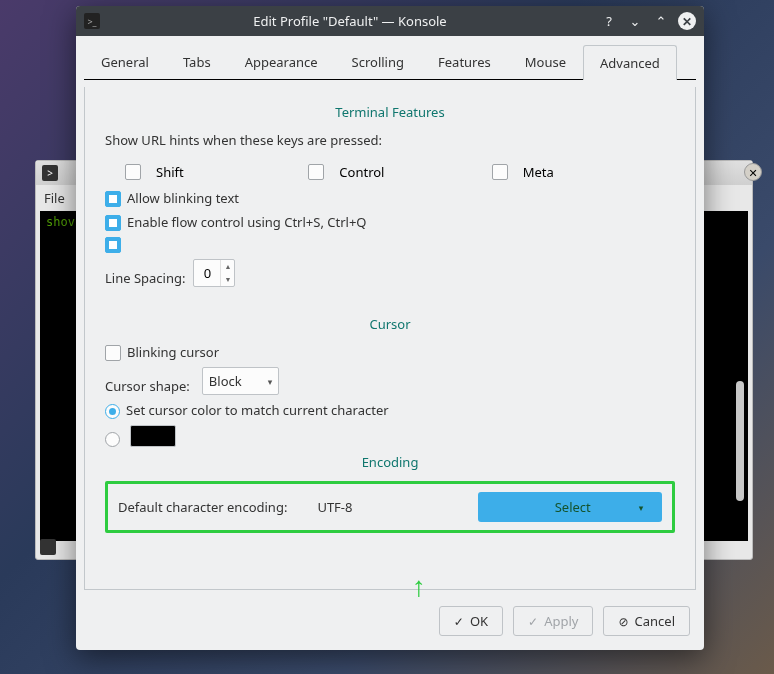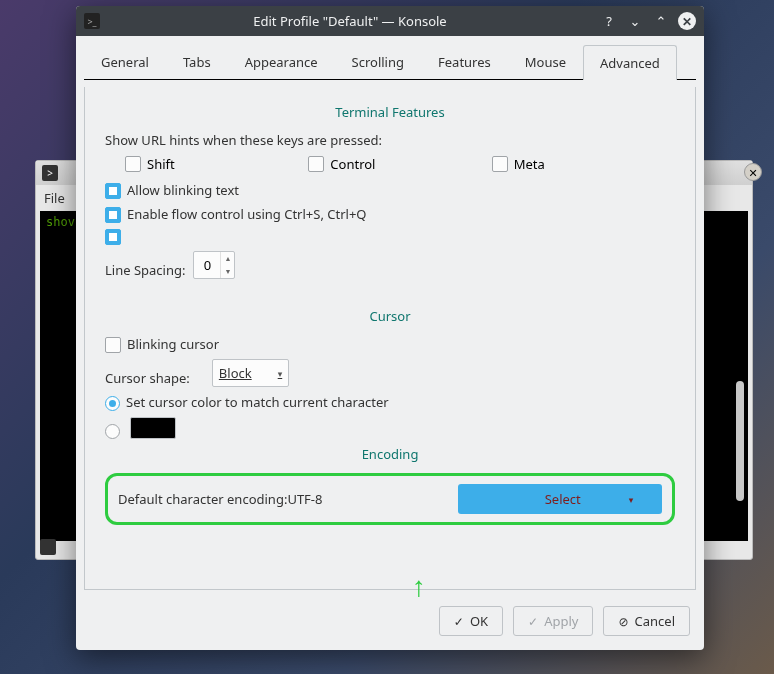--- a/index.html
+++ b/index.html
@@ -26,42 +26,42 @@
 
   .tabs{display:flex;border-bottom:1px solid #000000;margin:8px 8px 7px 8px;}
   .tab{padding:8px 16px;color:#333;cursor:pointer;border:1px solid transparent;border-bottom:none;border-radius:3px 3px 0 0;}
   .tab.active{background:#eff0f1;border-color:#c2c7cb;position:relative;top:1px;}
   .content{flex:1;padding:10px 20px;border:1px solid #c2c7cb;border-top:none;margin:0 8px 8px 8px;overflow:auto;background:#eff0f1;}
 
   .section-h{text-align:center;color:#0f766e;margin:6px 0 10px 0;font-size:13px;}
   .row{display:flex;align-items:flex-end;margin:6px 0;color:#333;}
   .row label{margin-left:6px;}
   .modrow{display:flex;gap:0;margin:4px 0 8px 20px;}
-  .modrow .mi{flex:1;display:flex;align-items:center;gap:6px;}
+  .modrow .mi{flex:1;display:flex;align-items:center;gap:15px;margin-top:8px;}
 
   .cb{width:16px;height:16px;border:1px solid #a0a4a8;border-radius:2px;background:#fcfcfc;display:inline-flex;align-items:center;justify-content:center;cursor:pointer;}
   .cb.checked{background:#3daee9;border-color:#3daee9;}
   .cb.checked::after{content:"";width:8px;height:8px;background:#fff;}
   .rb{width:15px;height:15px;border:1px solid #a0a4a8;border-radius:50%;background:#fcfcfc;display:inline-flex;align-items:center;justify-content:center;cursor:pointer;}
   .rb.checked{border-color:#3daee9;}
   .rb.checked::after{content:"";width:7px;height:7px;background:#3daee9;border-radius:50%;}
 
   .spin{display:inline-flex;border:1px solid #bfc3c7;border-radius:2px;background:#fcfcfc;margin-left:8px;}
   .spin input{width:26px;border:none;text-align:center;font-size:13px;padding:4px 2px;outline:none;background:transparent;}
   .spin .arrows{width:14px;display:flex;flex-direction:column;border-left:1px solid #e0e0e0;}
   .spin .arrows span{flex:1;font-size:7px;display:flex;align-items:center;justify-content:center;color:#666;cursor:pointer;}
 
-  .combo{display:inline-flex;align-items:center;border:1px solid #bfc3c7;border-radius:2px;background:#fcfcfc;padding:4px 6px;margin-left:22px;gap:26px;cursor:pointer;text-decoration:underline;}
+  .combo{display:inline-flex;align-items:center;border:1px solid #bfc3c7;border-radius:2px;background:#fcfcfc;padding:4px 6px;margin-left:12px;gap:26px;cursor:pointer;}
   .combo .arr{font-size:9px;color:#555;}
   .swatch{display:inline-block;width:46px;height:22px;background:#000;border:1px solid #bfc3c7;border-radius:2px;margin-left:10px;cursor:pointer;}
 
-  .encbox{border:3px solid #2ecc40;border-radius:12px;padding:8px 10px;display:flex;align-items:center;margin-top:6px;}
+  .encbox{border:3px solid #2ecc40;border-radius:2px;padding:8px 10px;display:flex;align-items:center;margin-top:6px;}
   .encbox .lbl{flex:0 0 auto;color:#333;}
-  .encbox .val{color:#333;flex:1;}
-  .selectbtn{background:#3daee9;color:#7f1d1d;border:none;border-radius:3px;padding:6px 0;width:204px;display:flex;align-items:center;justify-content:center;gap:48px;cursor:pointer;font-size:13px;}
+  .encbox .val{margin-left:30px;color:#333;flex:1;}
+  .selectbtn{background:#3daee9;color:#14532d;border:none;border-radius:3px;padding:6px 0;width:184px;display:flex;align-items:center;justify-content:center;gap:48px;cursor:pointer;font-size:13px;}
   .selectbtn .sa{font-size:9px;}
 
   .arrow-annot{position:absolute;left:336px;top:560px;color:#2ecc40;font-size:28px;pointer-events:none;}
 
   .btnbar{display:flex;justify-content:flex-end;gap:10px;padding:8px 14px 14px 0;}
   .btn{display:inline-flex;align-items:center;gap:6px;padding:5px 14px;border:1px solid #bfc3c7;border-radius:3px;background:#eff0f1;cursor:pointer;color:#333;}
   .btn.disabled{color:#a0a4a8;cursor:default;}
   .btn .ic{font-size:12px;}
 </style>
 </head>

